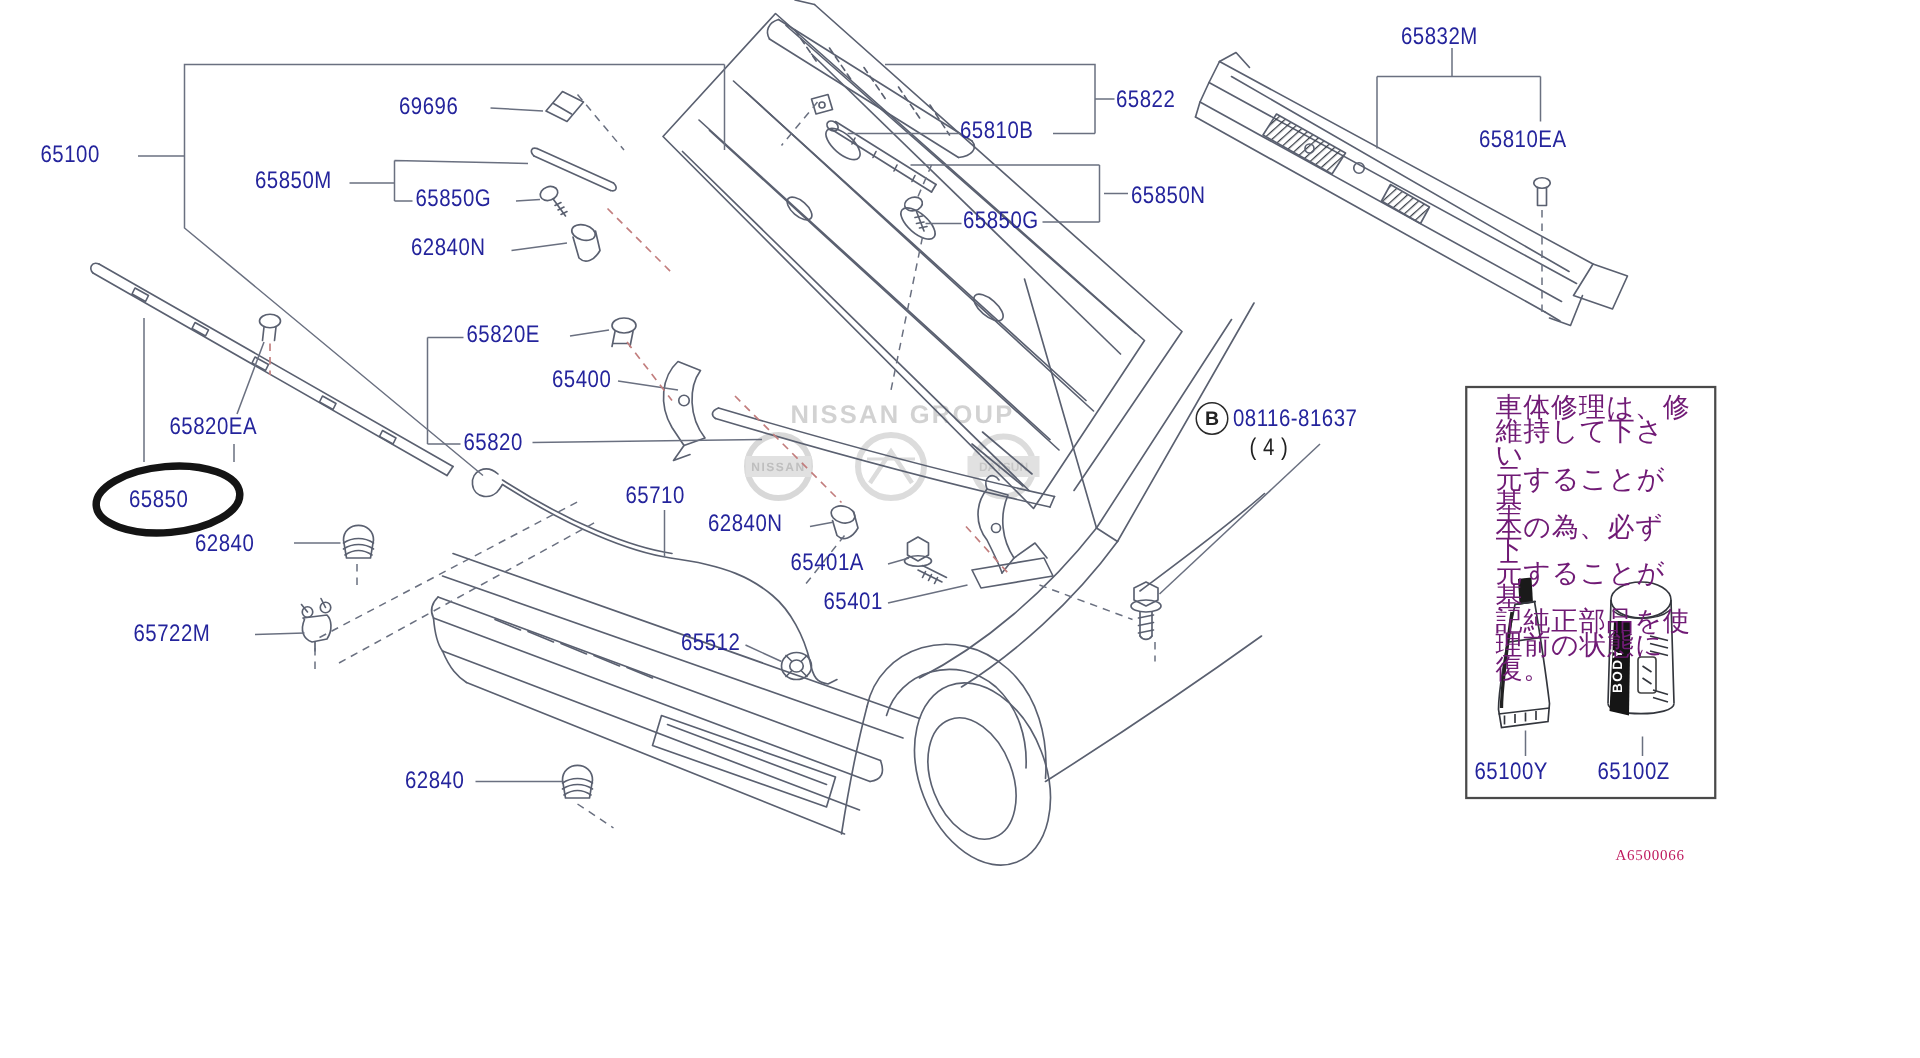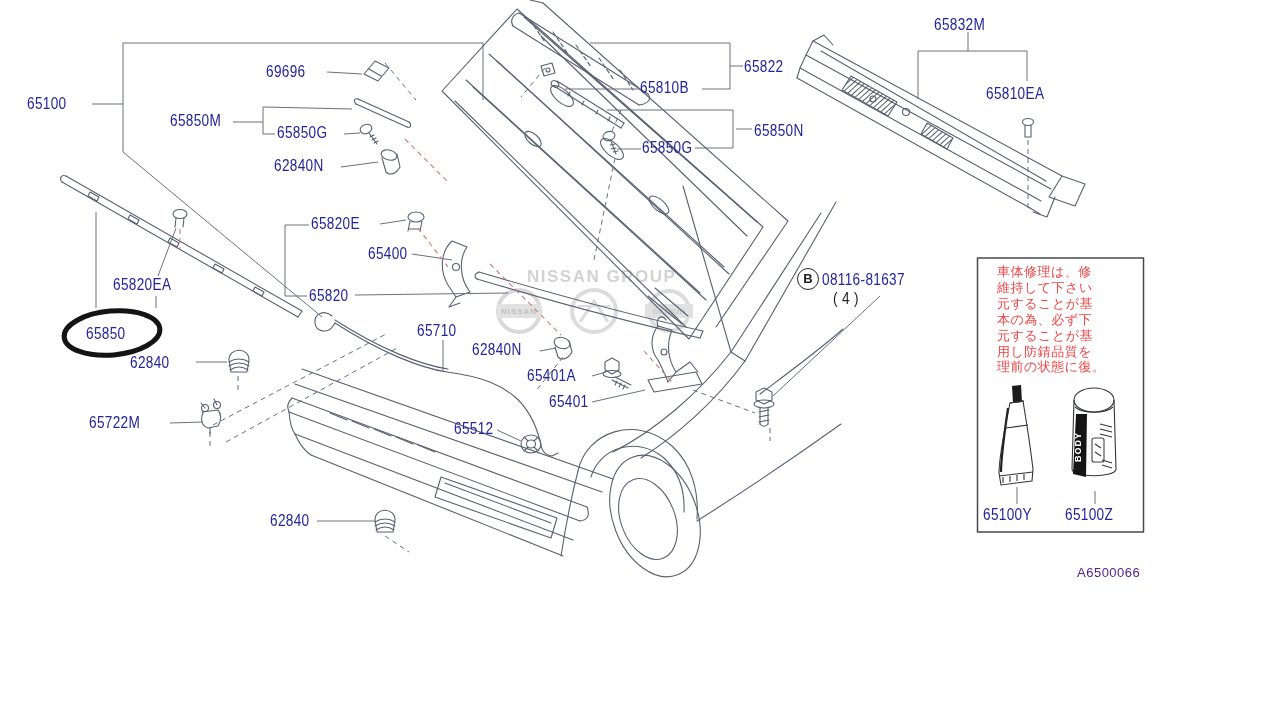--- a/index.html
+++ b/index.html
@@ -10,24 +10,24 @@
   #stage{position:relative;width:1280px;height:705px;background:#fff;overflow:hidden;
          font-family:"Liberation Sans",sans-serif;}
   #art{position:absolute;left:0;top:0;z-index:1;}
   #labels{position:absolute;left:0;top:0;width:100%;height:100%;z-index:2;pointer-events:none;}
   .lbl{position:absolute;font-size:16px;letter-spacing:.4px;color:var(--label);
        white-space:nowrap;transform:scaleX(.85);transform-origin:0 0;}
   .lbl.black{color:var(--ink);}
   .ref-circle{position:absolute;width:20px;height:20px;border:1.6px solid #2a2a2a;
        border-radius:50%;font-size:13px;font-weight:bold;color:#222;text-align:center;
        line-height:20px;background:#fff;}
-  .code{position:absolute;font-size:13px;color:#4c1d95;letter-spacing:.5px;}
+  .code{position:absolute;font-size:10px;color:#be185d;letter-spacing:.5px;font-family:Liberation Serif, serif;}
   .jp-text{position:absolute;left:997px;top:264px;width:130px;z-index:2;
-       font-family:"DejaVu Serif","Liberation Serif",serif;font-size:13px;line-height:15.9px;
-       letter-spacing:.5px;color:#ef4444;}
+       font-family:"DejaVu Serif","Liberation Serif",serif;font-size:18px;line-height:15.9px;
+       letter-spacing:.5px;color:#701a75;}
 </style>
 </head>
 <body>
 
 <div id="stage">
 
 <svg id="art" width="1280" height="705" viewBox="0 0 1280 705">
   <defs>
     <pattern id="hatch" width="4" height="4" patternUnits="userSpaceOnUse" patternTransform="rotate(48)">
       <line x1="0" y1="0" x2="0" y2="4" stroke="#3a3f48" stroke-width="1.7"></line>
@@ -371,19 +371,19 @@
     </div>
 
 <div class="ref-circle" style="left:797px;top:268px;">B</div>
 
 <div class="jp-text">
       <div>車体修理は、修</div>
       <div>維持して下さい</div>
       <div>元することが基</div>
       <div>本の為、必ず下</div>
       <div>元することが基</div>
-      <div>用し防錆品質を</div>
+      <div>記純正部品を使</div>
       <div>理前の状態に復。</div>
     </div>
 
 <div class="code" style="left:1077px;top:565px;">A6500066</div>
 
 </div>
 
 </body></html>

